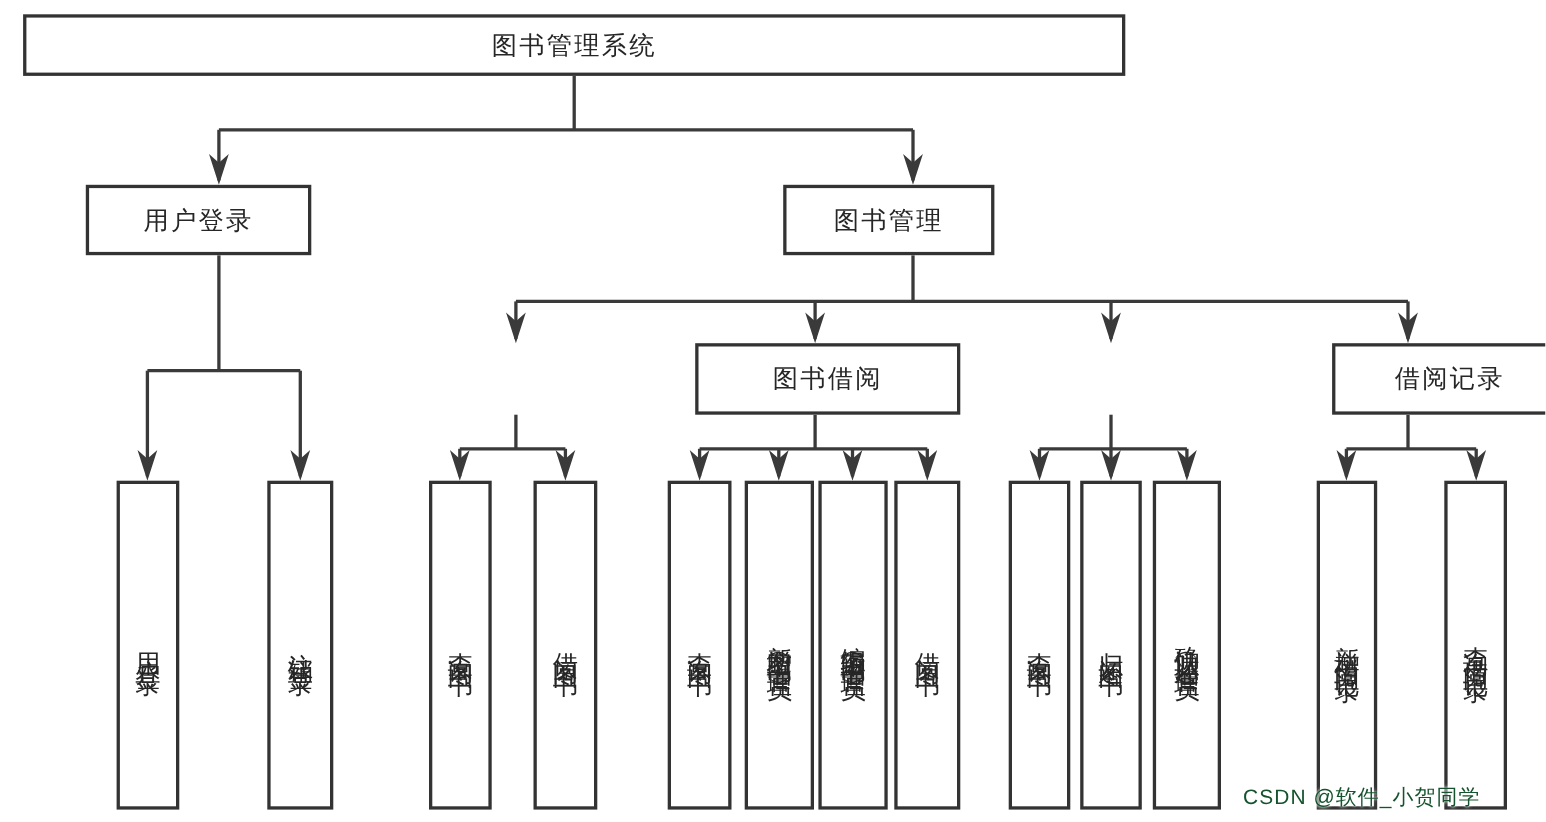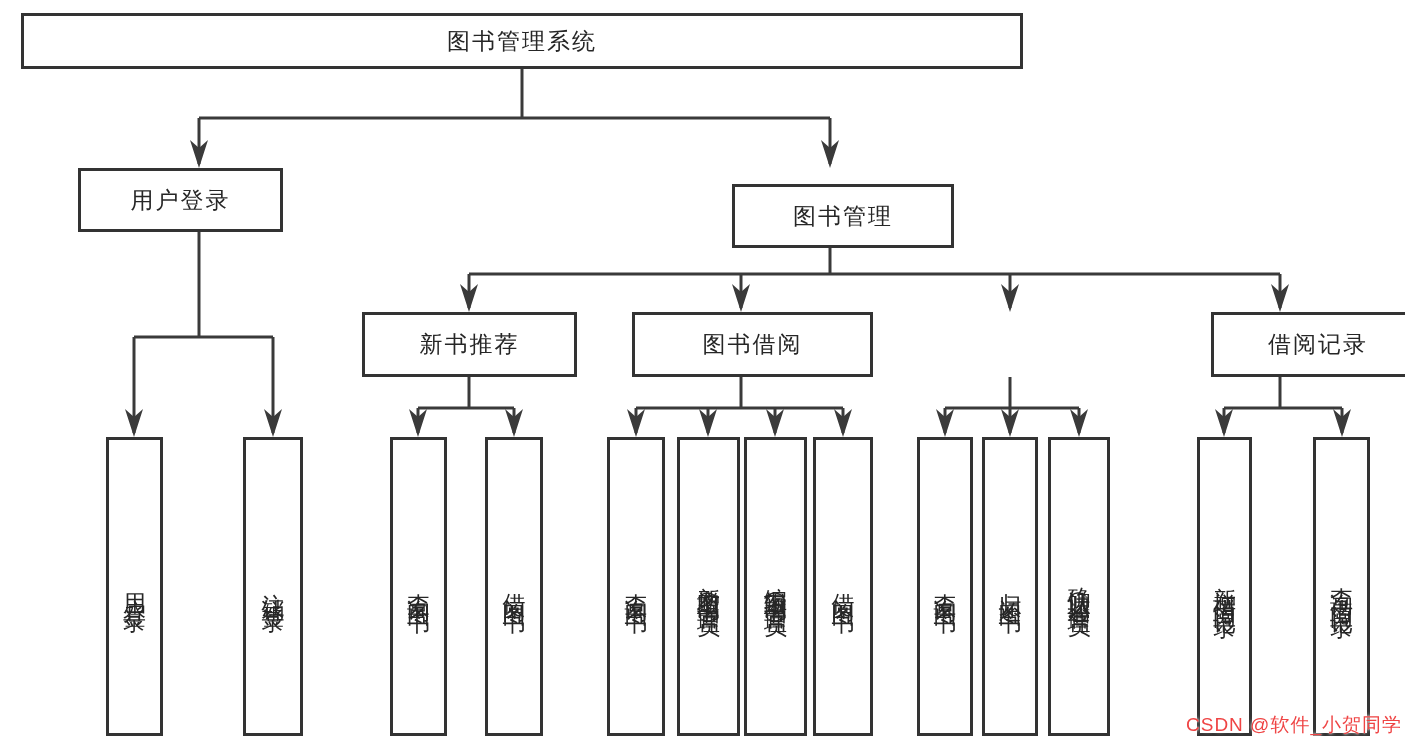--- a/index.html
+++ b/index.html
@@ -16,22 +16,22 @@
   .vbox{
     position:absolute;box-sizing:border-box;border:3px solid #333333;background:#ffffff;
     display:flex;align-items:center;justify-content:center;z-index:2;
   }
   .vbox span{
     writing-mode:vertical-rl;text-orientation:mixed;
     font-size:23px;letter-spacing:6px;color:#262626;line-height:1;
     white-space:nowrap;
   }
   #watermark{
-    position:absolute;left:1186px;top:712px;z-index:5;
-    font-size:19px;letter-spacing:1px;color:#ef4444;
+    position:absolute;left:1130px;top:712px;z-index:5;
+    font-size:19px;letter-spacing:1px;color:#14532d;
     text-shadow:0 0 2px #ffffff,0 0 4px #ffffff;
   }
 </style>
 </head>
 <body>
 
 <div id="stage">
 
   <svg id="wires" viewBox="0 0 1405 747" xmlns="http://www.w3.org/2000/svg">
     <g stroke="#3a3a3a" stroke-width="3" fill="none">
@@ -101,27 +101,24 @@
     </g>
   </svg>
 
   <div class="hbox" style="left:21px;top:13px;width:1002px;height:56px;">
     <span>图书管理系统</span>
   </div>
 
   <div class="hbox" style="left:78px;top:168px;width:205px;height:64px;">
     <span>用户登录</span>
   </div>
-  <div class="hbox" style="left:712px;top:184px;width:222px;height:64px;margin-left:20px;">
+  <div class="hbox" style="left:712px;top:168px;width:192px;height:64px;">
     <span>图书管理</span>
   </div>
 
-  <div class="hbox" style="left:362px;top:312px;width:215px;height:65px;">
-    <span>新书推荐</span>
-  </div>
   <div class="hbox" style="left:632px;top:312px;width:241px;height:65px;">
     <span>图书借阅</span>
   </div>
   <div class="hbox" style="left:1211px;top:312px;width:214px;height:65px;">
     <span>借阅记录</span>
   </div>
 
   <div class="vbox" style="left:106px;top:437px;width:57px;height:299px;">
     <span>用户登录</span>
   </div>

